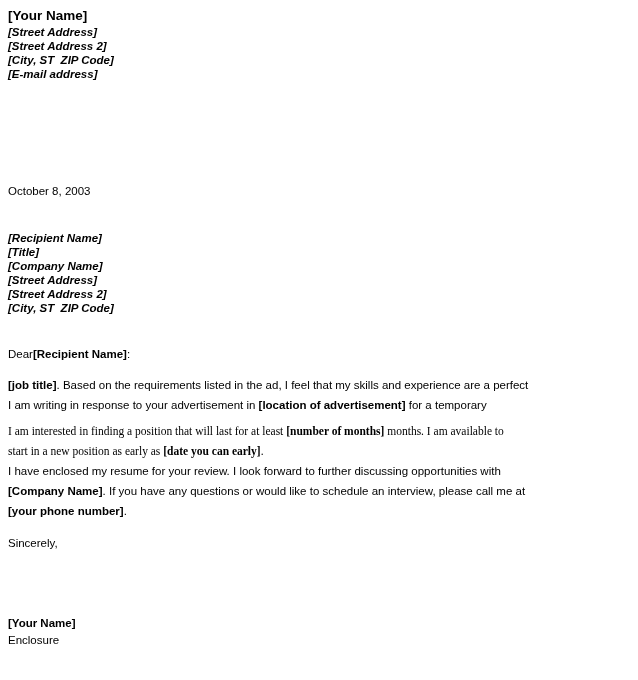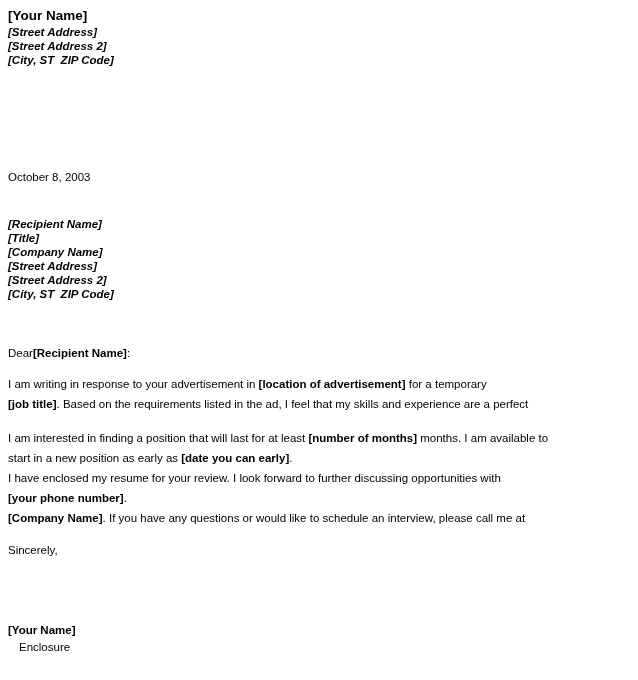--- a/index.html
+++ b/index.html
@@ -36,90 +36,90 @@
   .addr-bold .addr-line { font-weight: bold; }
   .date-line {
     margin-top: 103px;
     line-height: 14px;
     white-space: pre;
   }
   .recipient-block {
     margin-top: 33px;
   }
   .salutation {
-    margin-top: 42px;
+    margin-top: 29px;
   }
   .salutation .line,
   .paragraph .line,
   .closing-line {
     line-height: 20px;
   }
   .paragraph-1 { margin-top: 11px; }
-  .paragraph-2 { margin-top: 14px; }
+  .paragraph-2 { margin-top: 6px; font-family: Liberation Serif, serif; }
   .paragraph-3 { }
   .closing-line {
     margin-top: 12px;
     white-space: pre;
   }
   .signature-name {
     margin-top: 62px;
     font-weight: bold;
     line-height: 16px;
     white-space: pre;
   }
   .enclosure-line {
     margin-top: 2px;
     line-height: 14px;
     white-space: pre;
-    margin-left: 11px;
   }
 </style>
 </head>
 <body>
 
 <div class="page">
 
   <div class="sender-block">
     <div class="sender-name">[Your Name]</div>
     <div class="addr-block addr-bold">
         <div class="addr-line">[Street Address]</div>
         <div class="addr-line">[Street Address 2]</div>
         <div class="addr-line">[City, ST  ZIP Code]</div>
+        <div class="addr-line">[E-mail address]</div>
       </div>
   </div>
 
   <div class="date-line">October 8, 2003</div>
 
   <div class="recipient-block addr-block addr-bold">
       <div class="addr-line">[Recipient Name]</div>
       <div class="addr-line">[Title]</div>
       <div class="addr-line">[Company Name]</div>
       <div class="addr-line">[Street Address]</div>
       <div class="addr-line">[Street Address 2]</div>
       <div class="addr-line">[City, ST  ZIP Code]</div>
     </div>
 
   <div class="salutation">
       <div class="line"><span>Dear</span><span class="bold">[Recipient Name]</span><span>:</span></div>
     </div>
 
   <div class="paragraph paragraph-1">
+      <div class="line"><span class="bold">[job title]</span><span>. Based on the requirements listed in the ad, I feel that my skills and experience are a perfect</span></div>
       <div class="line"><span>I am writing in response to your advertisement in </span><span class="bold">[location of advertisement]</span><span> for a temporary</span></div>
-      <div class="line"><span class="bold">[job title]</span><span>. Based on the requirements listed in the ad, I feel that my skills and experience are a perfect</span></div>
     </div>
 
   <div class="paragraph paragraph-2">
       <div class="line"><span>I am interested in finding a position that will last for at least </span><span class="bold">[number of months]</span><span> months. I am available to</span></div>
       <div class="line"><span>start in a new position as early as </span><span class="bold">[date you can early]</span><span>.</span></div>
     </div>
 
   <div class="paragraph paragraph-3">
       <div class="line"><span>I have enclosed my resume for your review. I look forward to further discussing opportunities with</span></div>
+      <div class="line"><span class="bold">[Company Name]</span><span>. If you have any questions or would like to schedule an interview, please call me at</span></div>
       <div class="line"><span class="bold">[your phone number]</span><span>.</span></div>
-      <div class="line"><span class="bold">[Company Name]</span><span>. If you have any questions or would like to schedule an interview, please call me at</span></div>
     </div>
 
   <div class="closing-line">Sincerely,</div>
 
   <div class="signature-name">[Your Name]</div>
 
   <div class="enclosure-line">Enclosure</div>
 
 </div>
 

